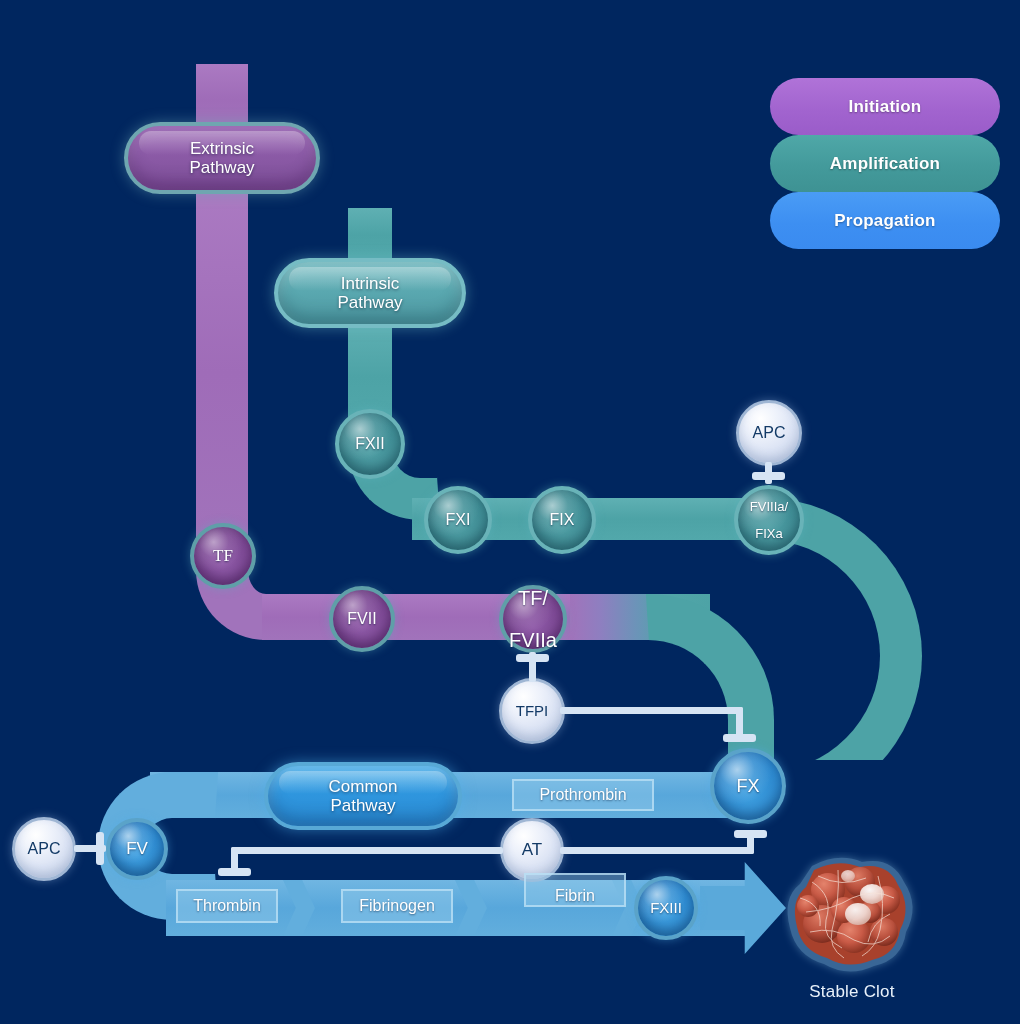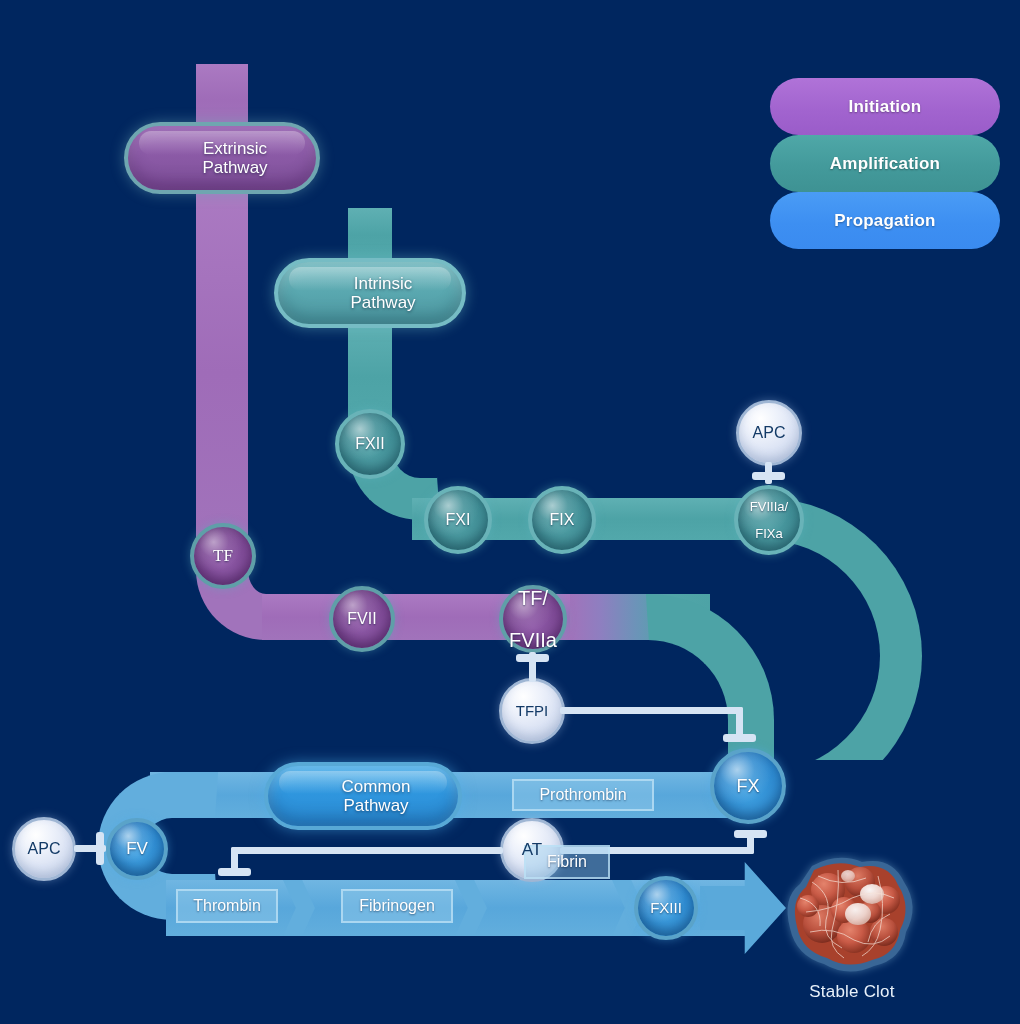--- a/index.html
+++ b/index.html
@@ -56,21 +56,21 @@
   .n-pale{background:
       radial-gradient(circle at 36% 26%, #ffffff 0%, #eef2fb 28%, #dbe3f4 58%, #c4cfe6 100%);
       border:3px solid #9fb6d4;color:#133a66;
       box-shadow:0 0 10px rgba(160,190,230,.40), inset 0 -5px 10px rgba(60,90,140,.22);}
   .n-pale span{text-shadow:none;color:#133a66;}
 
   
   .pill{position:absolute;border-radius:999px;display:flex;align-items:center;
         justify-content:center;color:#fff;text-align:center;line-height:1.14;
         box-sizing:border-box;}
-  .pill span{position:relative;z-index:3;text-shadow:0 1px 3px rgba(0,15,40,.55);margin-left:13px;}
+  .pill span{position:relative;z-index:3;text-shadow:0 1px 3px rgba(0,15,40,.55);}
   .p-purple{background:
       linear-gradient(180deg,#9a64b4 0%,#8b5aa6 46%,#7e4f99 100%);
       border:4px solid #6fa6b0;
       box-shadow:0 0 14px rgba(110,170,185,.45), inset 0 -8px 16px rgba(40,0,60,.30), inset 0 6px 14px rgba(255,255,255,.13);}
   .p-teal{background:
       linear-gradient(180deg,#74bcc2 0%,#5aa8b0 46%,#4e9aa3 100%);
       border:4px solid #76bcc4;
       box-shadow:0 0 14px rgba(110,190,200,.45), inset 0 -8px 16px rgba(0,40,55,.28), inset 0 6px 14px rgba(255,255,255,.18);}
   .p-blue{background:
       linear-gradient(180deg,#4fb2ec 0%,#2f96de 46%,#2a8bd4 100%);
@@ -262,21 +262,21 @@
     </div>
 
   <div class="lblbox" style="left:176px;top:889px;width:102px;height:34px;font-size:16px;">
     <span>Thrombin</span>
     </div>
 
   <div class="lblbox" style="left:341px;top:889px;width:112px;height:34px;font-size:16px;">
     <span>Fibrinogen</span>
     </div>
 
-  <div class="lblbox" style="left:524px;top:845px;width:86px;height:34px;font-size:16px;">
+  <div class="lblbox" style="left:524px;top:873px;width:102px;height:34px;font-size:16px;align-items:flex-end;">
     <span>Fibrin</span>
     </div>
 
   <div class="clot" style="left:782px;top:852px;width:140px;height:128px;">
     <svg width="140" height="128" viewBox="0 0 140 128">
       <defs>
         <radialGradient id="rbc1" cx="38%" cy="32%" r="68%">
           <stop offset="0%" stop-color="#e4836c"></stop>
             <stop offset="55%" stop-color="#c85a46"></stop>
           <stop offset="100%" stop-color="#8e3524"></stop>

